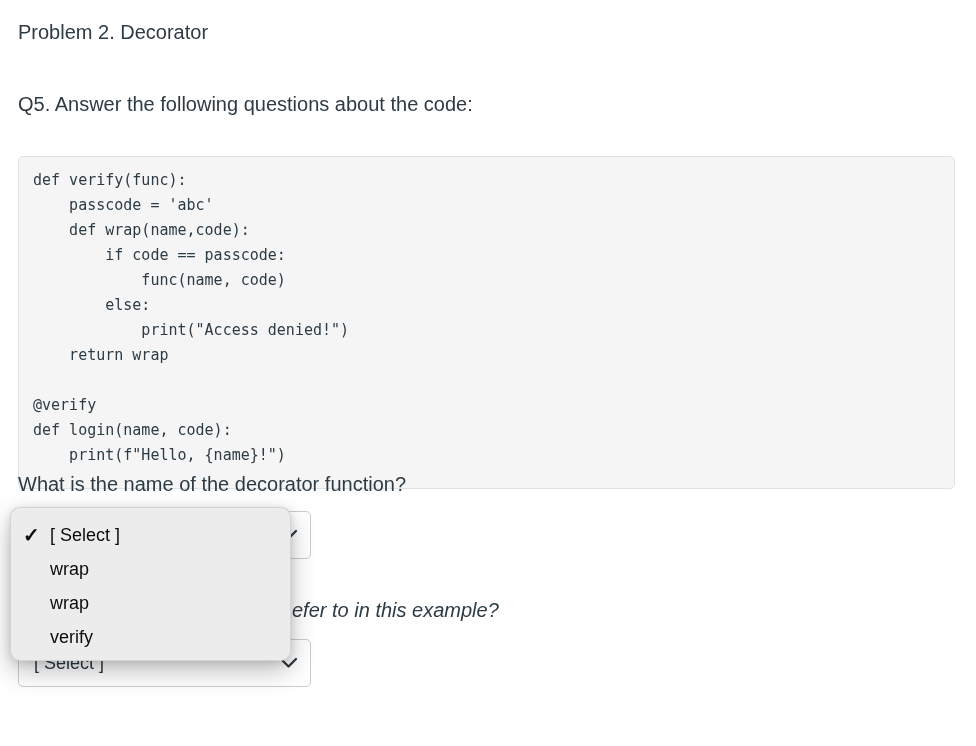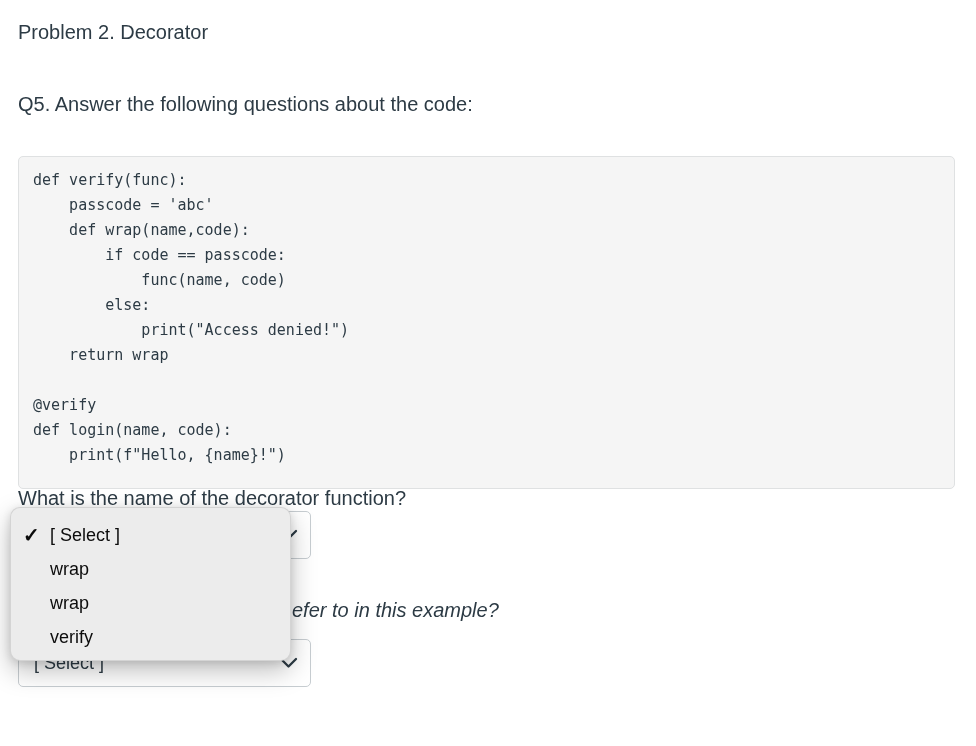--- a/index.html
+++ b/index.html
@@ -42,21 +42,21 @@
     font-family: "DejaVu Sans Mono", monospace;
     font-size: 15px;
     line-height: 25px;
     color: #2d3b45;
     white-space: pre;
     overflow: hidden;
     margin-top: 48px;
   }
   .question1-text {
     position: absolute;
-    left: 18px; top: 485px;
+    left: 18px; top: 471px;
     font-size: 20px;
     line-height: 26px;
     color: #2d3b45;
     text-align: right;
   }
   .select-box {
     position: absolute;
     left: 18px;
     width: 293px; height: 48px;
     background: #ffffff;

